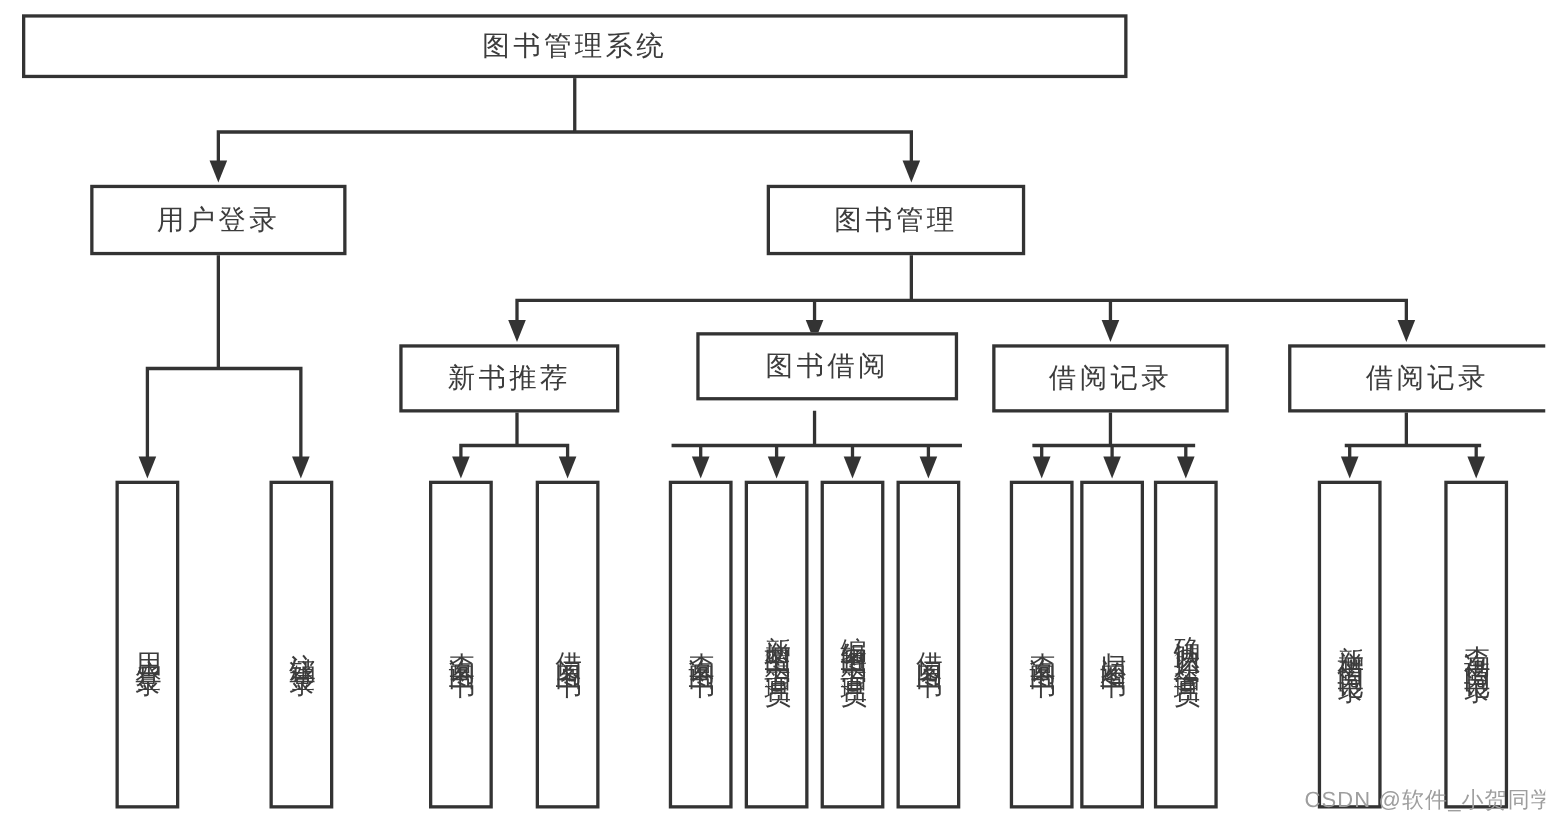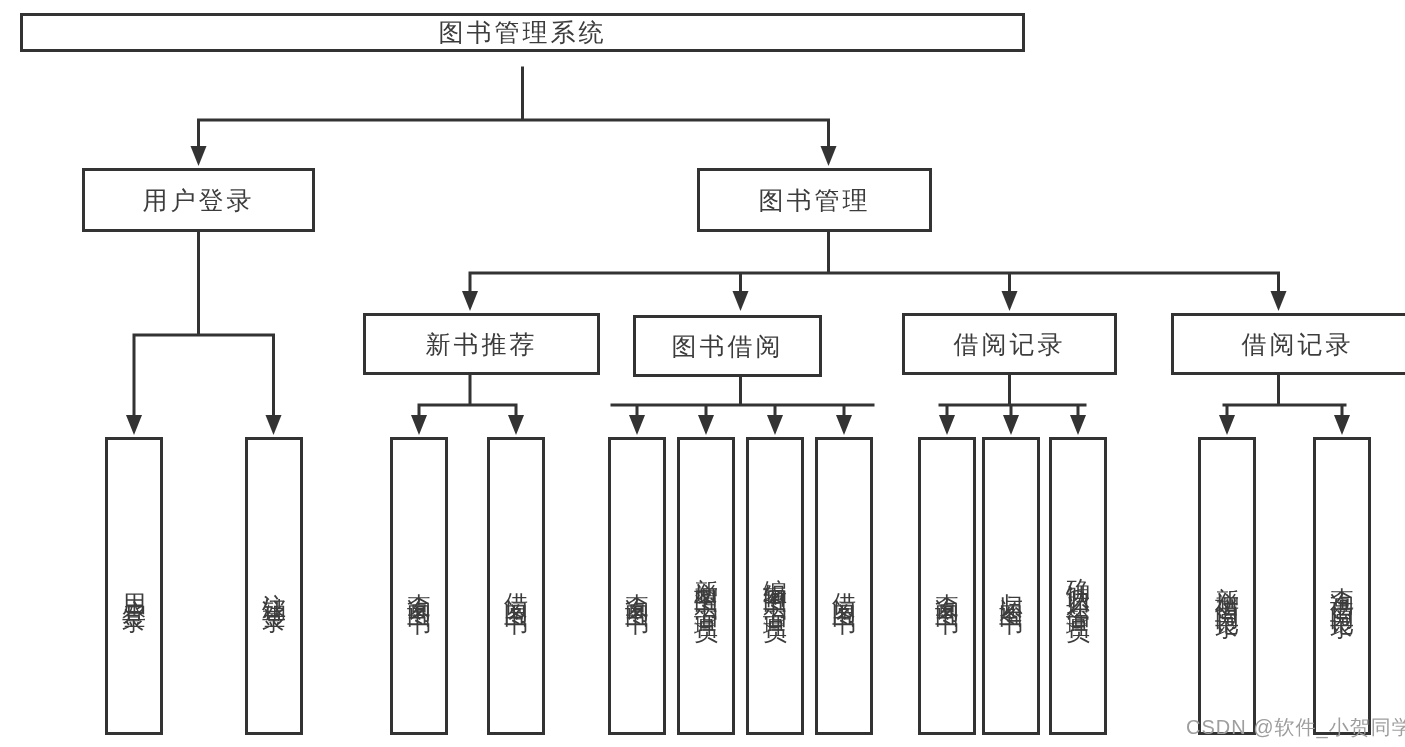--- a/index.html
+++ b/index.html
@@ -114,27 +114,27 @@
       <polygon points="1070,415 1086,415 1078,435"></polygon>
     </g>
 
     <g>
       <path d="M1278.5 375 V405 M1224 405 H1345 M1227 405 V415 M1342 405 V415"></path>
       <polygon points="1219,415 1235,415 1227,435"></polygon>
       <polygon points="1334,415 1350,415 1342,435"></polygon>
     </g>
   </svg>
 
-  <div class="hbox" style="left:20px;top:13px;width:1005px;height:39px">图书管理系统</div>
+  <div class="hbox" style="left:20px;top:13px;width:1005px;height:58px">图书管理系统</div>
 
   <div class="hbox" style="left:82px;top:168px;width:233px;height:64px">用户登录</div>
   <div class="hbox" style="left:697px;top:168px;width:235px;height:64px">图书管理</div>
 
-  <div class="hbox" style="left:363px;top:313px;width:237px;height:62px">新书推荐</div>
-  <div class="hbox" style="left:633px;top:315px;width:189px;height:62px">图书借阅</div>
+  <div class="hbox" style="left:363px;top:313px;width:200px;height:62px">新书推荐</div>
+  <div class="hbox" style="left:633px;top:302px;width:238px;height:62px">图书借阅</div>
   <div class="hbox" style="left:902px;top:313px;width:215px;height:62px">借阅记录</div>
   <div class="hbox" style="left:1171px;top:313px;width:253px;height:62px">借阅记录</div>
 
   <div class="vbox" style="left:105px">用户登录</div>
   <div class="vbox" style="left:245px">注销登录</div>
 
   <div class="vbox" style="left:390px">查询图书</div>
   <div class="vbox" style="left:487px">借阅图书</div>
 
   <div class="vbox" style="left:608px">查询图书</div>

